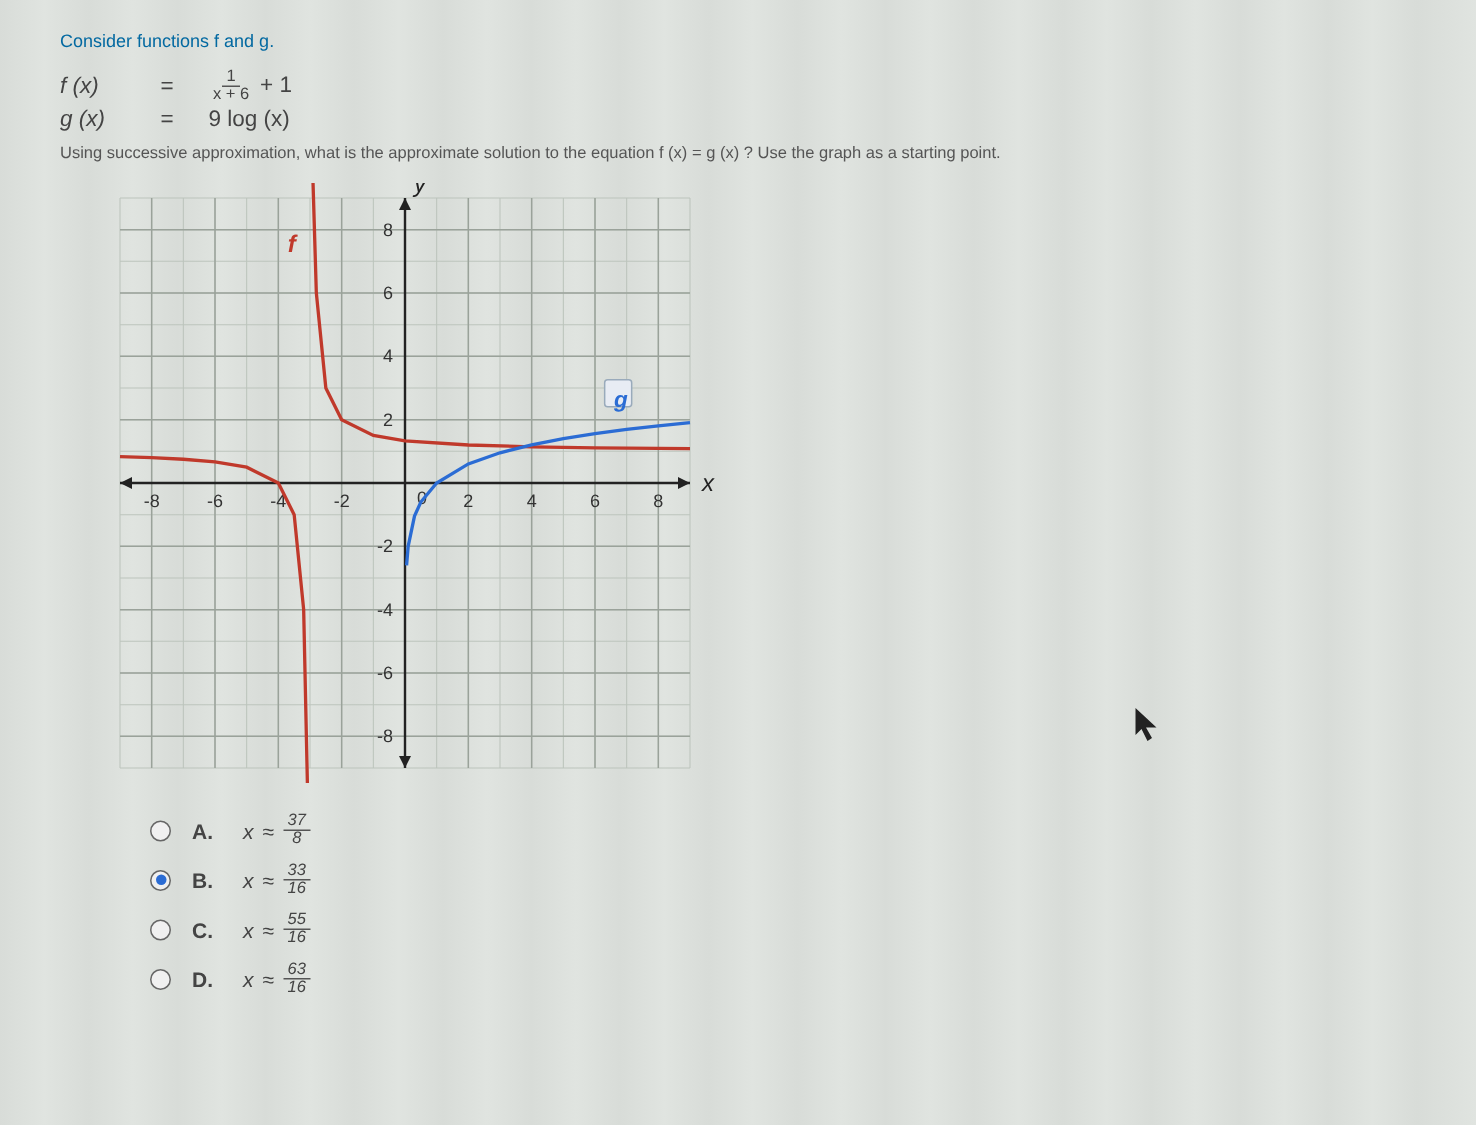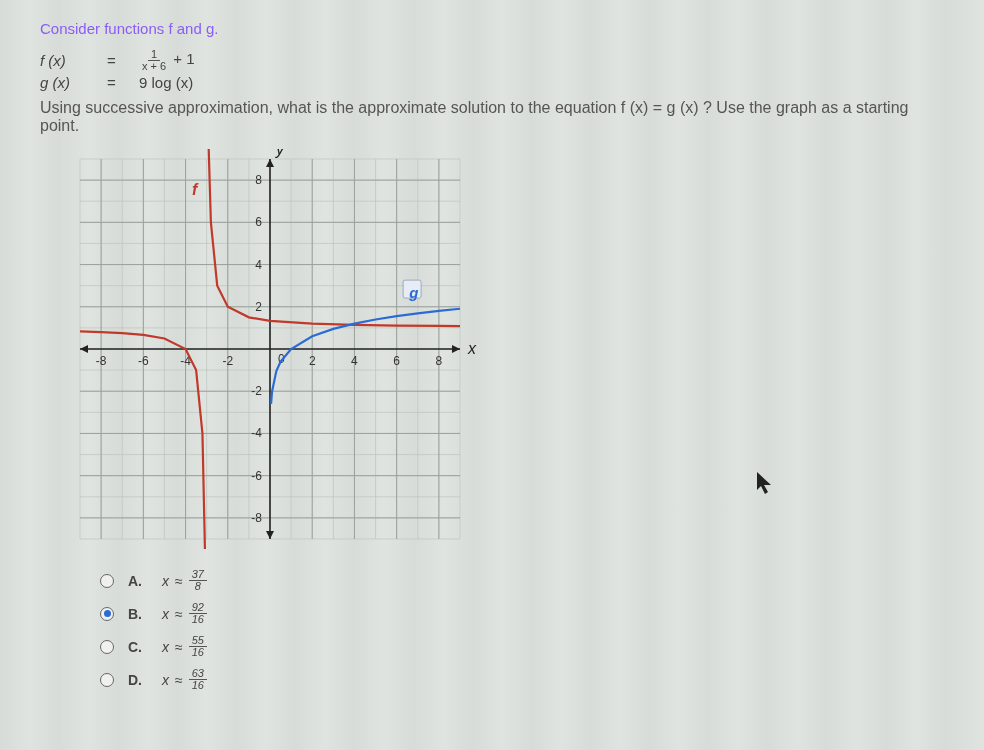--- a/index.html
+++ b/index.html
@@ -5,28 +5,28 @@
 * { margin: 0; padding: 0; box-sizing: border-box; }
 body {
   width: 984px;
   height: 750px;
   background: linear-gradient(90deg, #d8dcd8 0%, #e0e4e0 3%, #d8dcd8 6%, #e0e4e0 9%, #d8dcd8 12%, #e0e4e0 15%, #d8dcd8 18%, #e0e4e0 21%, #d8dcd8 24%, #e0e4e0 27%, #d8dcd8 30%, #e0e4e0 33%, #d8dcd8 36%, #e0e4e0 39%, #d8dcd8 42%, #e0e4e0 45%, #d8dcd8 48%, #e0e4e0 51%, #d8dcd8 54%, #e0e4e0 57%, #d8dcd8 60%, #e0e4e0 63%, #d8dcd8 66%, #e0e4e0 69%, #d8dcd8 72%, #e0e4e0 75%, #d8dcd8 78%, #e0e4e0 81%, #d8dcd8 84%, #e0e4e0 87%, #d8dcd8 90%, #e0e4e0 93%, #d8dcd8 96%, #e0e4e0 100%);
   font-family: Arial, sans-serif;
   color: #444;
   padding: 20px 40px;
   position: relative;
 }
-.question-text { font-size: 15px; color: #8b5cf6; margin-bottom: 12px; }
+.question-text { font-size: 12px; color: #0369a1; margin-bottom: 12px; }
 .eq-line { font-size: 15px; margin: 2px 0 2px 0; display: flex; align-items: center; gap: 12px; }
 .eq-lhs { width: 55px; font-style: italic; }
 .eq-eq { width: 20px; }
 .frac { display: inline-flex; flex-direction: column; align-items: center; font-size: 11px; vertical-align: middle; line-height: 1; }
 .frac .num { border-bottom: 1px solid #555; padding: 0 3px; }
 .frac .den { padding: 0 3px; }
-.prompt { font-size: 16px; color: #555; margin: 8px 0 14px 0; }
+.prompt { font-size: 11px; color: #555; margin: 8px 0 14px 0; }
 .ital { }
 
 .chart-wrap { position: relative; width: 420px; height: 400px; margin-left: 20px; }
 svg.chart { position: absolute; top: 0; left: 0; }
 
 .answers { margin-top: 20px; margin-left: 60px; }
 .ans-row { display: flex; align-items: center; gap: 14px; margin: 10px 0; font-size: 14px; }
 .radio { width: 14px; height: 14px; border: 1.5px solid #666; border-radius: 50%; display: inline-flex; align-items: center; justify-content: center; background: #f0f0f0; flex-shrink: 0; }
 .radio.sel::after { content: ""; width: 7px; height: 7px; background: #2b6cd4; border-radius: 50%; display: block; }
 .ans-label { font-weight: bold; width: 20px; }
@@ -168,21 +168,21 @@
         </span>
       </span>
     </div>
     <div class="ans-row">
       <span class="radio sel"></span>
       <span class="ans-label">B.</span>
       <span class="ans-val">
         <span>x</span>
         <span style="font-style:normal">≈</span>
         <span class="frac">
-          <span class="num">92</span>
+          <span class="num">33</span>
           <span class="den">16</span>
         </span>
       </span>
     </div>
     <div class="ans-row">
       <span class="radio"></span>
       <span class="ans-label">C.</span>
       <span class="ans-val">
         <span>x</span>
         <span style="font-style:normal">≈</span>

